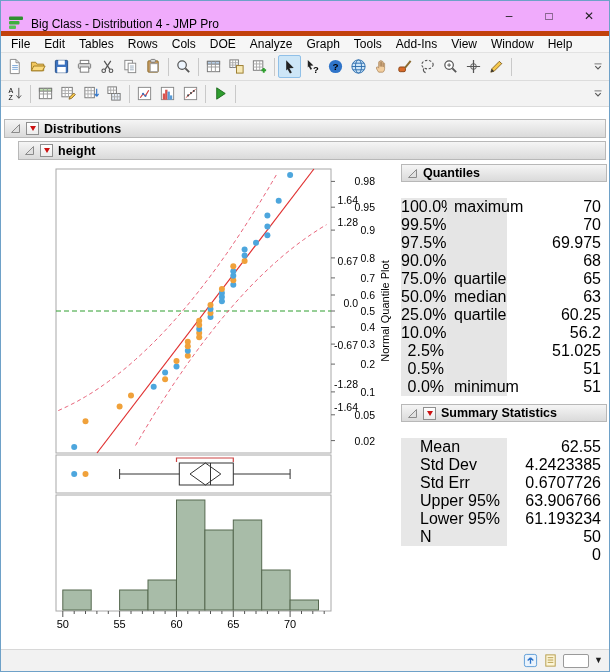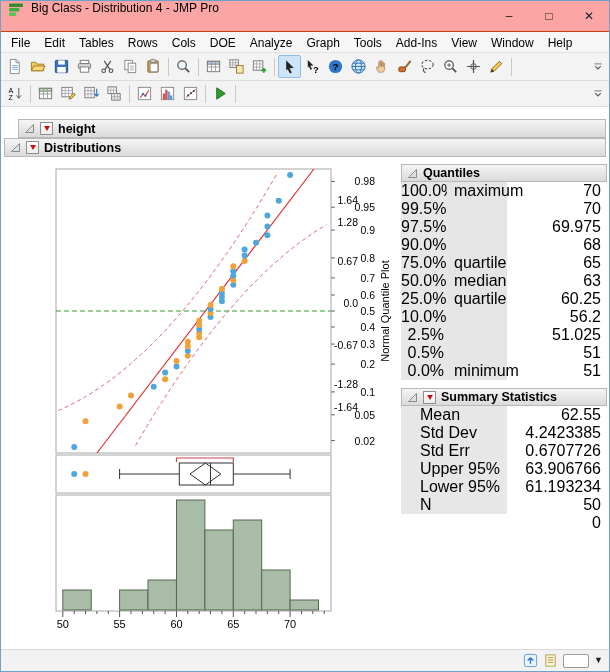--- a/index.html
+++ b/index.html
@@ -1,42 +1,42 @@
 <!DOCTYPE html>
 <html><head>
 <meta charset="utf-8">
 <style>
   *{box-sizing:border-box;margin:0;padding:0}
   html,body{width:610px;height:672px}
   body{font-family:"Liberation Sans",sans-serif;background:#c8c8c8;user-select:none}
   .window{position:relative;width:610px;height:672px;background:#fff;border:1px solid #6ea1c8;overflow:hidden;font-size:12px;color:#000}
-  .titlebar{display:flex;align-items:flex-start;height:30px;padding-left:7px;background:#fca5a5}
+  .titlebar{display:flex;align-items:flex-end;height:30px;padding-left:7px;background:#f0abfc}
   .titlebar .title{flex:1;font-size:12px;padding-left:7px;white-space:nowrap}
   .wcontrols{display:flex;height:30px}
   .wbtn{width:40px;height:30px;display:flex;align-items:center;justify-content:center;font-size:12px;color:#222}
-  .menubar{display:flex;height:22px;align-items:flex-end;background:#f6f6f6;border-top:1px solid #c2410c;border-bottom:1px solid #e2e2e2;padding-left:3px}
+  .menubar{display:flex;height:22px;align-items:center;background:#f6f6f6;border-top:5px solid #c2410c;border-bottom:1px solid #e2e2e2;padding-left:3px}
   .menu-item{padding:2px 7px;font-size:12px;white-space:nowrap}
   .toolbar{display:flex;align-items:center;background:#f3f3f3;border-bottom:1px solid #dcdcdc;padding:0 3px;position:relative}
   #toolbar1{height:28px}
   #toolbar2{height:26px}
   .tbtn{width:23px;height:23px;display:flex;align-items:center;justify-content:center;border:1px solid transparent;border-radius:2px;flex:0 0 auto}
   .tbtn.active{background:#cde6f7;border-color:#90c0e8}
   .tsep{width:1px;height:18px;background:#c9c9c9;margin:0 3px;flex:0 0 auto}
   .tb-overflow{position:absolute;right:3px;top:50%;transform:translateY(-50%);width:16px;height:18px;display:flex;align-items:center;justify-content:center}
   .report{padding-top:12px}
   .obar{height:19px;display:flex;align-items:center;gap:5px;padding:0 5px;background:linear-gradient(#f5f5f5,#dadada);border:1px solid #b8b8b8;font-weight:bold;font-size:12.5px;white-space:nowrap}
   #bar-distributions{margin:0 3px 3px 3px}
   #bar-height{margin:0 3px 0 17px}
   .disc{display:flex;align-items:center}
   .redbtn{width:13px;height:13px;background:linear-gradient(#fff,#ececec);border:1px solid #8f8f8f;display:flex;align-items:center;justify-content:center;flex:0 0 auto}
   .rtri{width:0;height:0;border-left:3.5px solid transparent;border-right:3.5px solid transparent;border-top:5.5px solid #c11}
   #plot-svg{position:absolute;left:18px;top:162px}
   svg text{font-family:"Liberation Sans",sans-serif;fill:#000}
   .rpanel{position:absolute;left:400px;top:163px;width:206px}
-  .rp-bar{height:18px;margin-bottom:0}
+  .rp-bar{height:18px;margin-bottom:16px}
   .qtable{font-size:16px;width:100%}
   .qrow{display:flex;height:18px}
   .qlab{width:46px;text-align:right;padding-right:3px;background:#e7e7e7;height:18px;line-height:18px}
   .qsub{width:60px;padding-left:7px;background:#e5e5e5;height:18px;line-height:18px}
   .qval{flex:1;text-align:right;padding-right:6px;height:18px;line-height:18px}
   .slab{width:106px;padding-left:19px;background:#e7e7e7;height:18px;line-height:18px}
   .sval{flex:1;text-align:right;padding-right:6px;height:18px;line-height:18px}
   .rp-gap{height:8px}
   .statusbar{position:absolute;left:0;right:0;bottom:0;height:22px;background:#f2f2f2;border-top:1px solid #d8d8d8;display:flex;align-items:center;justify-content:flex-end;gap:5px;padding-right:6px}
   .status-box{width:26px;height:14px;background:#fff;border:1px solid #9a9a9a;border-radius:2px}
@@ -303,42 +303,42 @@
       <span class="tb-overflow">
         <svg viewBox="0 0 18 18" width="14" height="14">
           <path d="M4.5 5h9" stroke="#555"></path>
           <path d="M5.5 8l3.5 3.5L12.5 8" fill="none" stroke="#555" stroke-width="1.4"></path>
         </svg>
       </span>
     </div>
 
   <div class="report">
 
+    <div class="obar" id="bar-distributions">
+      <span class="disc">
+          <svg width="11" height="11" viewBox="0 0 11 11">
+            <polygon points="9.5,1.5 9.5,9.5 1.5,9.5" fill="#e0e0e0" stroke="#8a8a8a"></polygon>
+          </svg>
+        </span>
+      <span class="redbtn">
+          <span class="rtri"></span>
+        </span>
+      <span>Distributions</span>
+    </div>
+
     <div class="obar" id="bar-height">
       <span class="disc">
           <svg width="11" height="11" viewBox="0 0 11 11">
             <polygon points="9.5,1.5 9.5,9.5 1.5,9.5" fill="#e0e0e0" stroke="#8a8a8a"></polygon>
           </svg>
         </span>
       <span class="redbtn">
           <span class="rtri"></span>
         </span>
       <span>height</span>
-    </div>
-
-    <div class="obar" id="bar-distributions">
-      <span class="disc">
-          <svg width="11" height="11" viewBox="0 0 11 11">
-            <polygon points="9.5,1.5 9.5,9.5 1.5,9.5" fill="#e0e0e0" stroke="#8a8a8a"></polygon>
-          </svg>
-        </span>
-      <span class="redbtn">
-          <span class="rtri"></span>
-        </span>
-      <span>Distributions</span>
     </div>
 
     <svg id="plot-svg" width="380" height="468" viewBox="0 0 380 468">
         <g>
           <rect x="37" y="6" width="275" height="284" fill="#fff" stroke="#a8a8a8"></rect>
           <line x1="37" y1="148.0" x2="312" y2="148.0" stroke="#2e9e2e" stroke-dasharray="5,3"></line>
           <line x1="78.0" y1="290" x2="294.9" y2="6" stroke="#e03030" stroke-width="1.2"></line>
           <polyline points="39.3,247.6 43.8,245.5 48.4,243.4 52.9,241.1 57.5,238.8 62.0,236.2 66.5,233.6 71.1,230.9 75.6,228.0 80.2,225.0 84.7,221.8 89.3,218.6 93.8,215.2 98.4,211.7 102.9,208.1 107.5,204.4 112.0,200.5 116.5,196.5 121.1,192.4 125.6,188.1 130.2,183.8 134.7,179.3 139.3,174.7 143.8,170.0 148.4,165.1 152.9,160.1 157.5,155.0 162.0,149.8 166.5,144.5 171.1,139.0 175.6,133.4 180.2,127.7 184.7,121.8 189.3,115.9 193.8,109.8 198.4,103.6 202.9,97.2 207.5,90.8 212.0,84.2 216.5,77.5 221.1,70.6 225.6,63.7 230.2,56.6 234.7,49.4 239.3,42.1 243.8,34.6 248.4,27.1 252.9,19.4 257.5,11.6" fill="none" stroke="#e8637a" stroke-dasharray="4,3"></polyline>
           <polyline points="116.5,282.5 121.1,274.7 125.6,267.0 130.2,259.5 134.7,252.1 139.3,244.8 143.8,237.6 148.4,230.6 152.9,223.6 157.5,216.8 162.0,210.2 166.5,203.6 171.1,197.2 175.6,190.9 180.2,184.7 184.7,178.6 189.3,172.7 193.8,166.9 198.4,161.2 202.9,155.6 207.5,150.2 212.0,144.9 216.5,139.7 221.1,134.6 225.6,129.7 230.2,124.8 234.7,120.1 239.3,115.6 243.8,111.1 248.4,106.8 252.9,102.6 257.5,98.5 262.0,94.5 266.5,90.7 271.1,87.0 275.6,83.4 280.2,79.9 284.7,76.6 289.3,73.4 293.8,70.3 298.4,67.3 302.9,64.4 307.5,61.7" fill="none" stroke="#e8637a" stroke-dasharray="4,3"></polyline>
           <line x1="312" y1="18.4" x2="316" y2="18.4" stroke="#666"></line>

